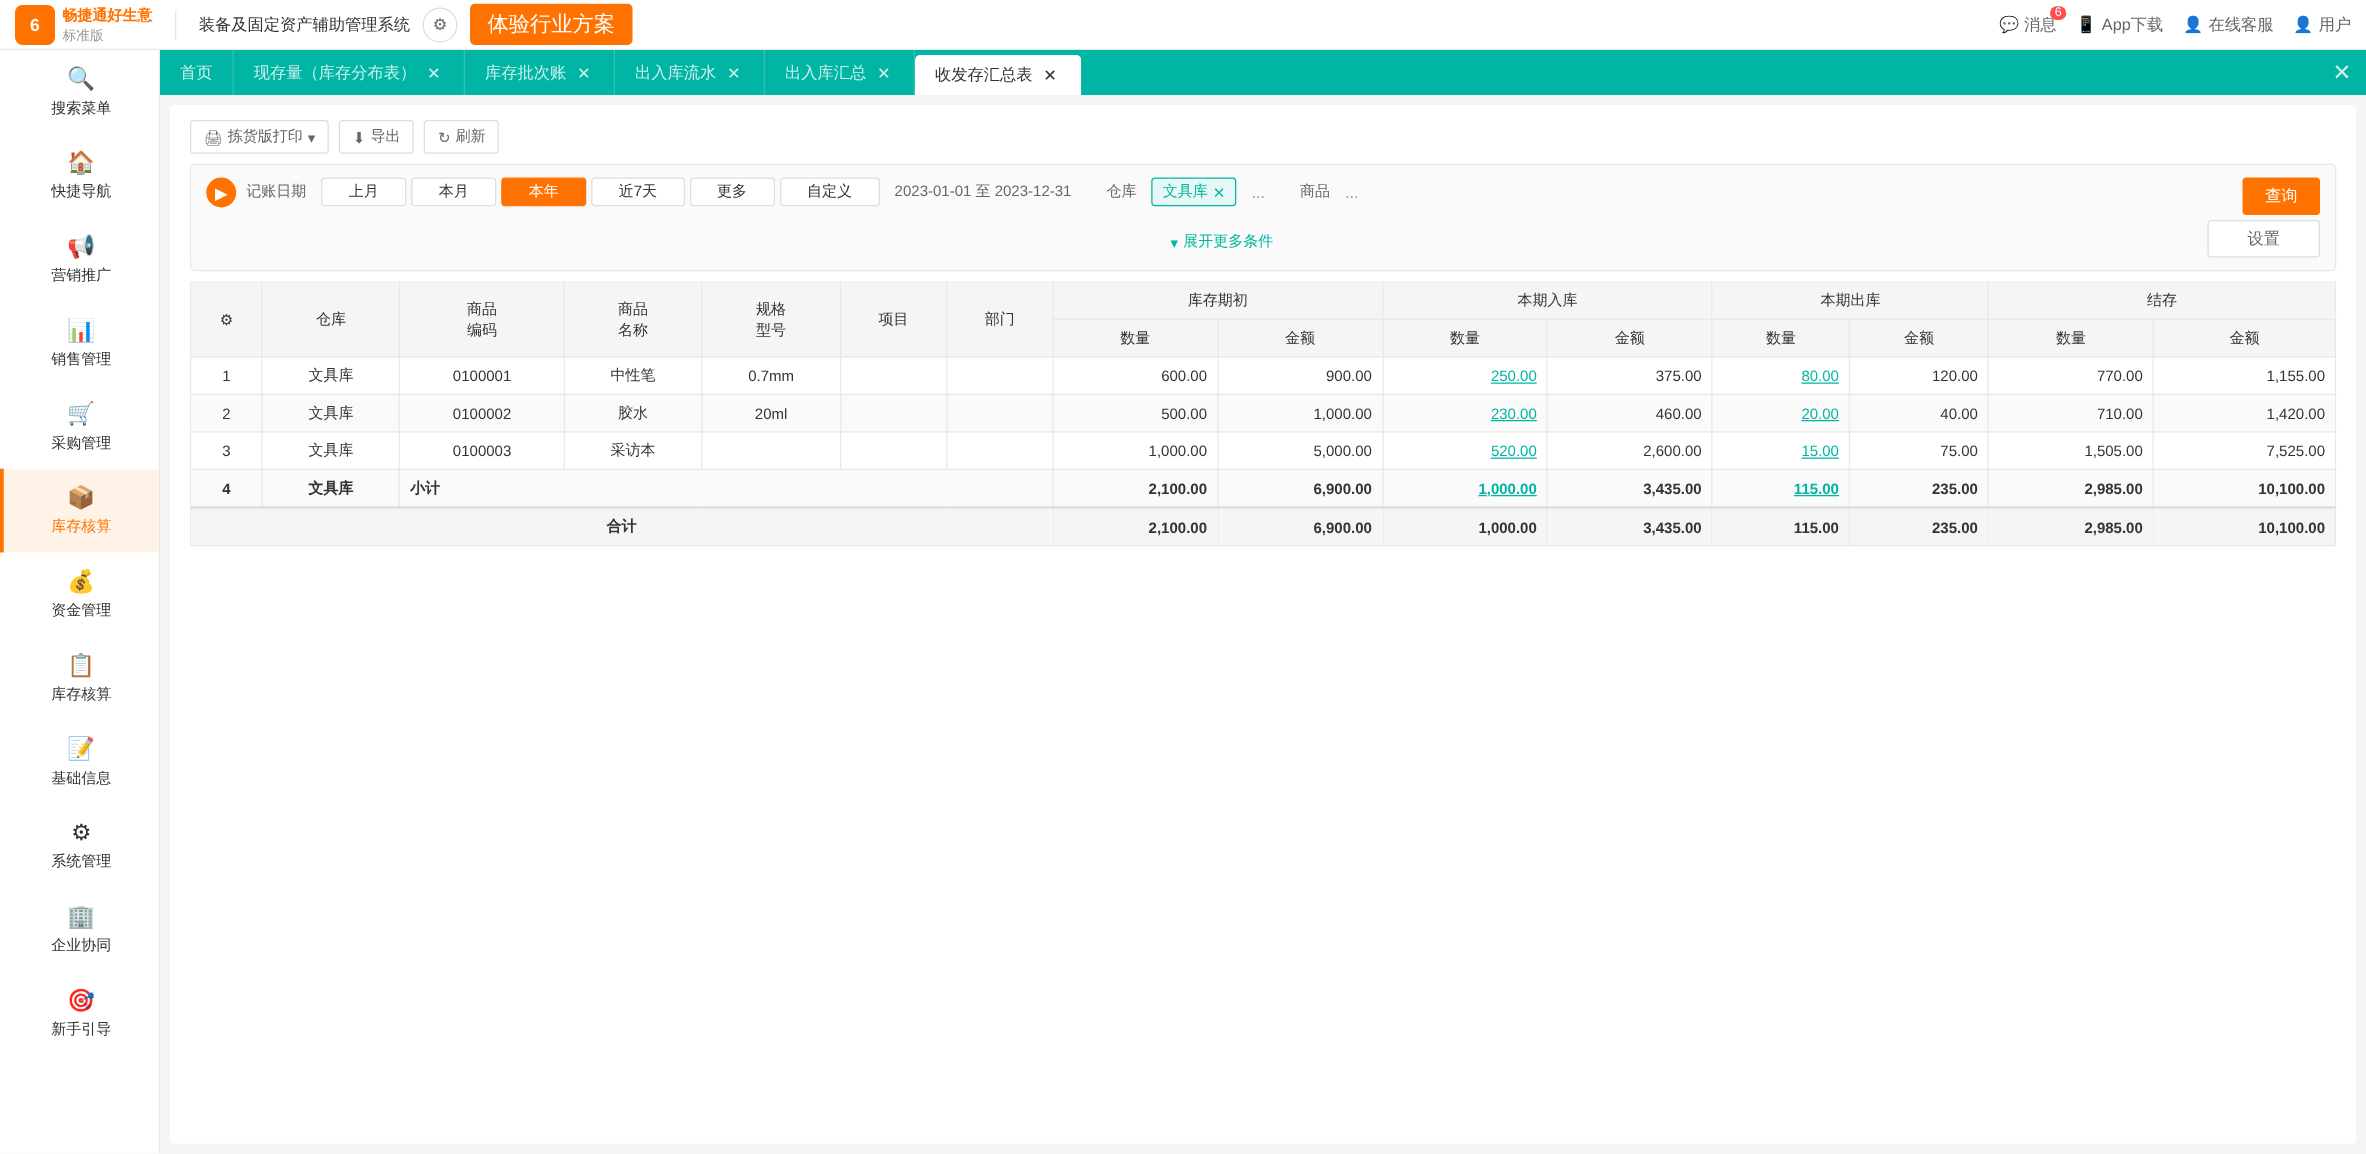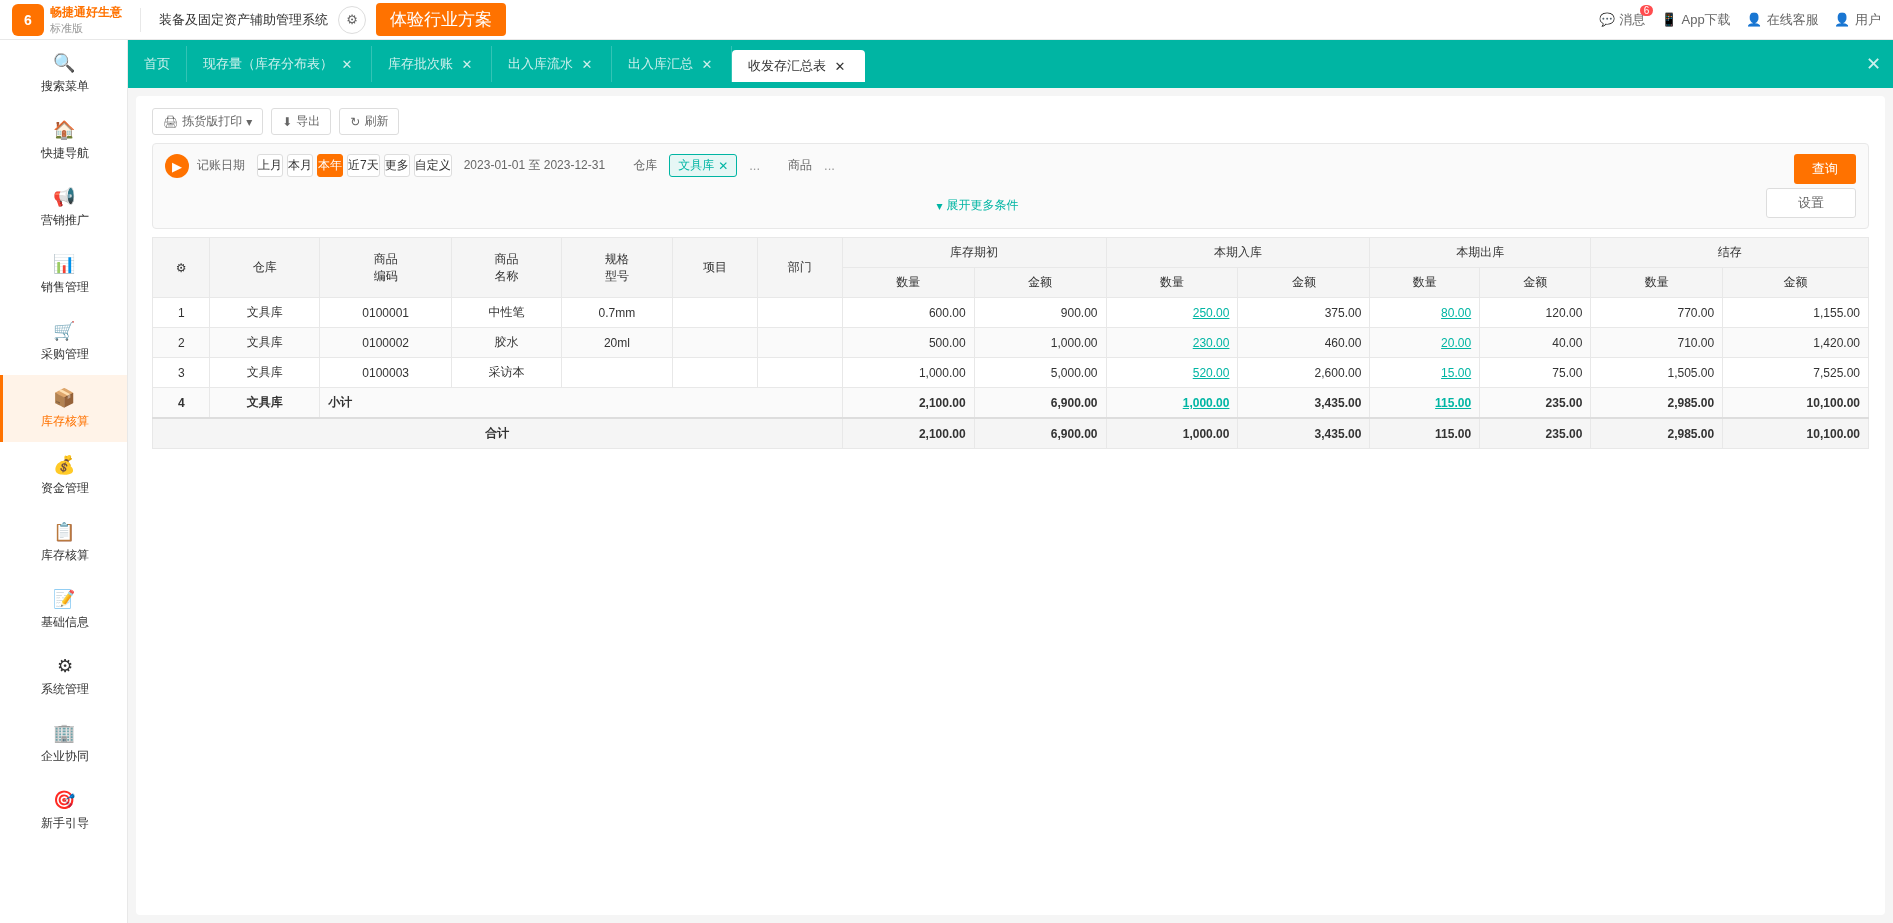--- a/index.html
+++ b/index.html
@@ -22,21 +22,21 @@
     
     .sidebar { width: 128px; background: #fff; border-right: 1px solid #e8e8e8; display: flex; flex-direction: column; overflow-y: auto; }
     .sidebar-item { display: flex; flex-direction: column; align-items: center; padding: 12px 0; cursor: pointer; color: #333; font-size: 12px; gap: 4px; border-left: 3px solid transparent; }
     .sidebar-item.active { background: #fff3e8; color: #ff7200; border-left-color: #ff7200; }
     .sidebar-icon { font-size: 18px; }
 
     
     .content-area { flex: 1; display: flex; flex-direction: column; overflow: hidden; }
 
     
-    .tab-bar { display: flex; align-items: center; background: #00b5a3; height: 48px; padding: 0 0; }
+    .tab-bar { display: flex; align-items: center; background: #00b5a3; height: 36px; padding: 0 0; }
     .tab-item { display: flex; align-items: center; padding: 0 16px; height: 36px; color: rgba(255,255,255,0.8); cursor: pointer; font-size: 13px; gap: 6px; border-right: 1px solid rgba(255,255,255,0.2); }
     .tab-item.active { background: #fff; color: #333; border-radius: 4px 4px 0 0; margin-top: 4px; height: 32px; }
     .tab-close-btn { display: flex; align-items: center; justify-content: center; width: 16px; height: 16px; border-radius: 50%; }
     .main-close-btn { margin-left: auto; color: rgba(255,255,255,0.8); padding: 0 12px; cursor: pointer; font-size: 18px; }
 
     
     .page-content { flex: 1; background: #f5f5f5; overflow: hidden; display: flex; flex-direction: column; }
     .page-inner { flex: 1; background: #fff; margin: 8px; border-radius: 4px; display: flex; flex-direction: column; overflow: hidden; }
 
     
@@ -44,21 +44,21 @@
     .page-title { font-size: 15px; font-weight: bold; color: #333; margin-bottom: 12px; }
     .page-actions { display: flex; align-items: center; gap: 8px; justify-content: flex-end; margin-bottom: 8px; }
     .btn-outline { border: 1px solid #ddd; background: #fff; color: #666; padding: 4px 10px; border-radius: 3px; cursor: pointer; font-size: 12px; display: flex; align-items: center; gap: 4px; }
 
     
     .filter-area { background: #fafafa; border: 1px solid #e8e8e8; border-radius: 4px; margin: 0 16px 8px; padding: 10px 12px; }
     .filter-row { display: flex; align-items: center; gap: 12px; margin-bottom: 20px; }
     .filter-row:last-child { margin-bottom: 0; }
     .filter-label { color: #666; font-size: 12px; white-space: nowrap; }
     .date-btns { display: flex; align-items: center; gap: 4px; }
-    .date-btn { padding: 2px 0; border: 1px solid #ddd; background: #fff; border-radius: 3px; cursor: pointer; font-size: 12px; color: #333; }
+    .date-btn { padding: 2px 21px; border: 1px solid #ddd; background: #fff; border-radius: 3px; cursor: pointer; font-size: 12px; color: #333; }
     .date-btn.active { background: #ff7200; color: #fff; border-color: #ff7200; }
     .warehouse-tag { display: flex; align-items: center; gap: 4px; background: #e6f7f5; border: 1px solid #00b5a3; border-radius: 3px; padding: 2px 8px; color: #00b5a3; font-size: 12px; }
     .tag-close { cursor: pointer; }
     .expand-btn { color: #00b5a3; cursor: pointer; font-size: 12px; display: flex; align-items: center; gap: 4px; }
 
     
     .table-wrapper { flex: 1; overflow: auto; margin: 0 16px 16px; }
     table { width: 100%; border-collapse: collapse; font-size: 12px; }
     th { background: #f5f5f5; border: 1px solid #e8e8e8; padding: 6px 8px; text-align: center; color: #333; font-weight: normal; white-space: nowrap; }
     td { border: 1px solid #e8e8e8; padding: 6px 8px; text-align: center; color: #333; white-space: nowrap; }

